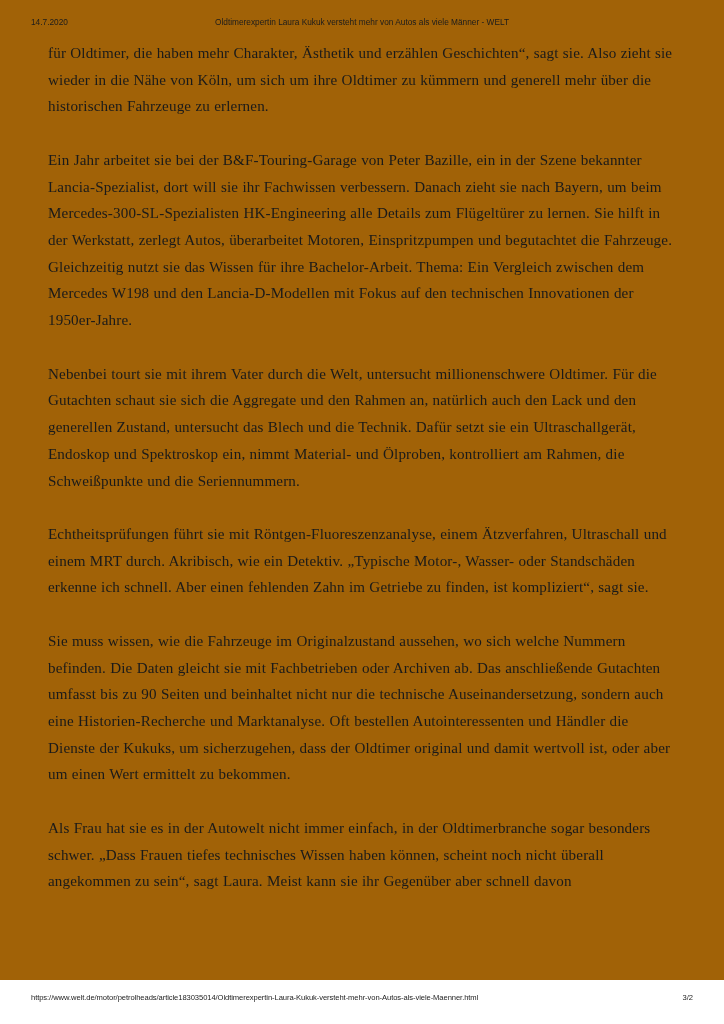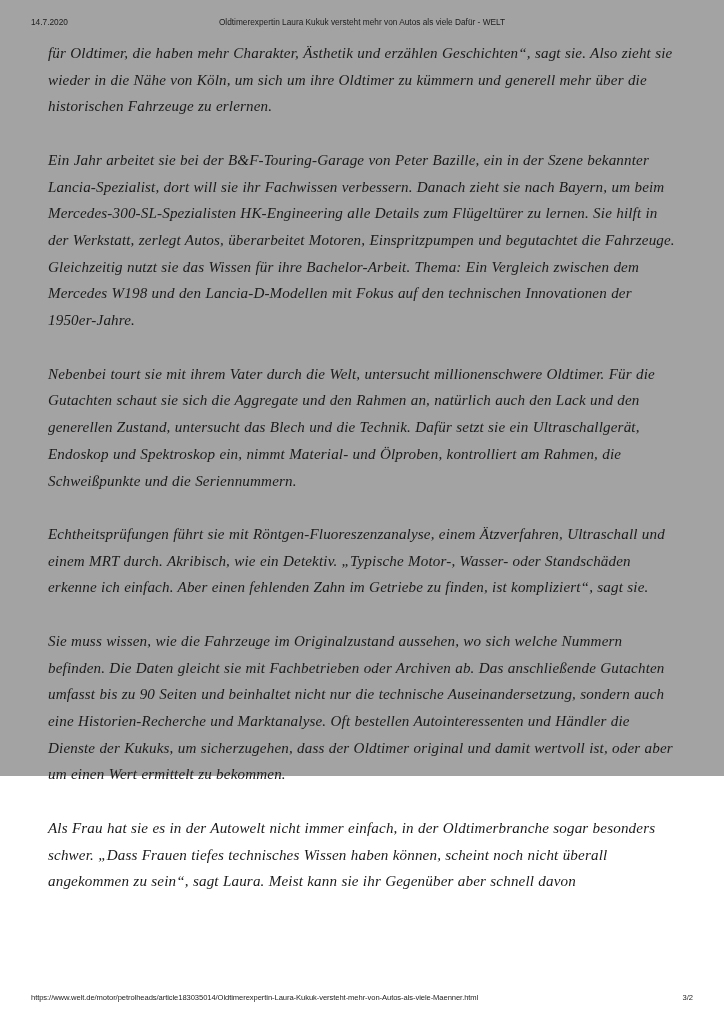--- a/index.html
+++ b/index.html
@@ -14,22 +14,22 @@
     overflow: hidden;
     font-family: "Liberation Serif", "DejaVu Serif", serif;
     color: #1a1a1a;
     -webkit-font-smoothing: antialiased;
   }
 
   .page {
     position: absolute;
     inset: 0;
     width: 724px;
-    height: 776px;
-    background: #a3a3a3;
+    height: 980px;
+    background: #a16207;
   }
 
   
   .print-header {
     position: absolute;
     top: 15px;
     left: 0;
     width: 724px;
     height: 14px;
     font-family: "Liberation Sans", "DejaVu Sans", sans-serif;
@@ -66,21 +66,20 @@
     -moz-font-feature-settings: "onum" 1;
     -webkit-font-feature-settings: "onum" 1;
     font-feature-settings: "onum" 1;
     letter-spacing: 0.01em;
     word-spacing: 0.02em;
   }
   .article-body p {
     margin: 0 0 26.72px 0;
     padding: 0;
     hyphens: none;
-    font-style: italic;
   }
   .article-body p:last-child {
     margin-bottom: 17px;
   }
 
   
   .print-footer {
     position: absolute;
     left: 0;
     top: 991px;
@@ -106,28 +105,28 @@
     text-align: right;
   }
 </style>
 </head>
 <body>
 
 <div class="page">
 
   <div class="print-header">
     <span class="hdr-date">14.7.2020</span>
-    <span class="hdr-title">Oldtimerexpertin Laura Kukuk versteht mehr von Autos als viele Dafür - WELT</span>
+    <span class="hdr-title">Oldtimerexpertin Laura Kukuk versteht mehr von Autos als viele Männer - WELT</span>
   </div>
 
   <div class="article-body">
     <p>für Oldtimer, die haben mehr Charakter, Ästhetik und erzählen Geschichten“, sagt sie. Also zieht sie wieder in die Nähe von Köln, um sich um ihre Oldtimer zu kümmern und generell mehr über die historischen Fahrzeuge zu erlernen.</p>
     <p>Ein Jahr arbeitet sie bei der B&amp;F-Touring-Garage von Peter Bazille, ein in der Szene bekannter Lancia-Spezialist, dort will sie ihr Fachwissen verbessern. Danach zieht sie nach Bayern, um beim Mercedes-300-SL-Spezialisten HK-Engineering alle Details zum Flügeltürer zu lernen. Sie hilft in der Werkstatt, zerlegt Autos, überarbeitet Motoren, Einspritzpumpen und begutachtet die Fahrzeuge. Gleichzeitig nutzt sie das Wissen für ihre Bachelor-Arbeit. Thema: Ein Vergleich zwischen dem Mercedes W198 und den Lancia-D-Modellen mit Fokus auf den technischen Innovationen der 1950er-Jahre.</p>
     <p>Nebenbei tourt sie mit ihrem Vater durch die Welt, untersucht millionenschwere Oldtimer. Für die Gutachten schaut sie sich die Aggregate und den Rahmen an, natürlich auch den Lack und den generellen Zustand, untersucht das Blech und die Technik. Dafür setzt sie ein Ultraschallgerät, Endoskop und Spektroskop ein, nimmt Material- und Ölproben, kontrolliert am Rahmen, die Schweißpunkte und die Seriennummern.</p>
-    <p>Echtheitsprüfungen führt sie mit Röntgen-Fluoreszenzanalyse, einem Ätzverfahren, Ultraschall und einem MRT durch. Akribisch, wie ein Detektiv. „Typische Motor-, Wasser- oder Standschäden erkenne ich einfach. Aber einen fehlenden Zahn im Getriebe zu finden, ist kompliziert“, sagt sie.</p>
+    <p>Echtheitsprüfungen führt sie mit Röntgen-Fluoreszenzanalyse, einem Ätzverfahren, Ultraschall und einem MRT durch. Akribisch, wie ein Detektiv. „Typische Motor-, Wasser- oder Standschäden erkenne ich schnell. Aber einen fehlenden Zahn im Getriebe zu finden, ist kompliziert“, sagt sie.</p>
     <p>Sie muss wissen, wie die Fahrzeuge im Originalzustand aussehen, wo sich welche Nummern befinden. Die Daten gleicht sie mit Fachbetrieben oder Archiven ab. Das anschließende Gutachten umfasst bis zu 90 Seiten und beinhaltet nicht nur die technische Auseinandersetzung, sondern auch eine Historien-Recherche und Marktanalyse. Oft bestellen Autointeressenten und Händler die Dienste der Kukuks, um sicherzugehen, dass der Oldtimer original und damit wertvoll ist, oder aber um einen Wert ermittelt zu bekommen.</p>
     <p>Als Frau hat sie es in der Autowelt nicht immer einfach, in der Oldtimerbranche sogar besonders schwer. „Dass Frauen tiefes technisches Wissen haben können, scheint noch nicht überall angekommen zu sein“, sagt Laura. Meist kann sie ihr Gegenüber aber schnell davon</p>
   </div>
 
   <div class="print-footer">
     <span class="ftr-url">https://www.welt.de/motor/petrolheads/article183035014/Oldtimerexpertin-Laura-Kukuk-versteht-mehr-von-Autos-als-viele-Maenner.html</span>
     <span class="ftr-page">3/2</span>
   </div>
 
 </div>

